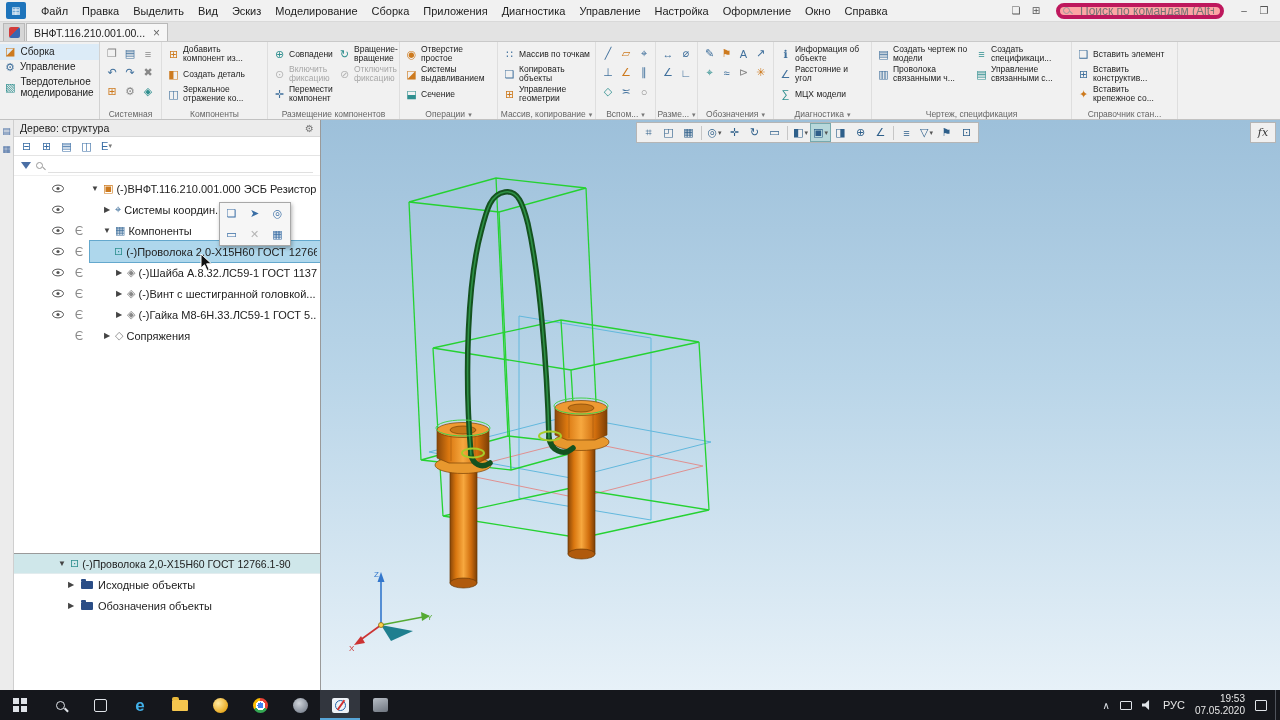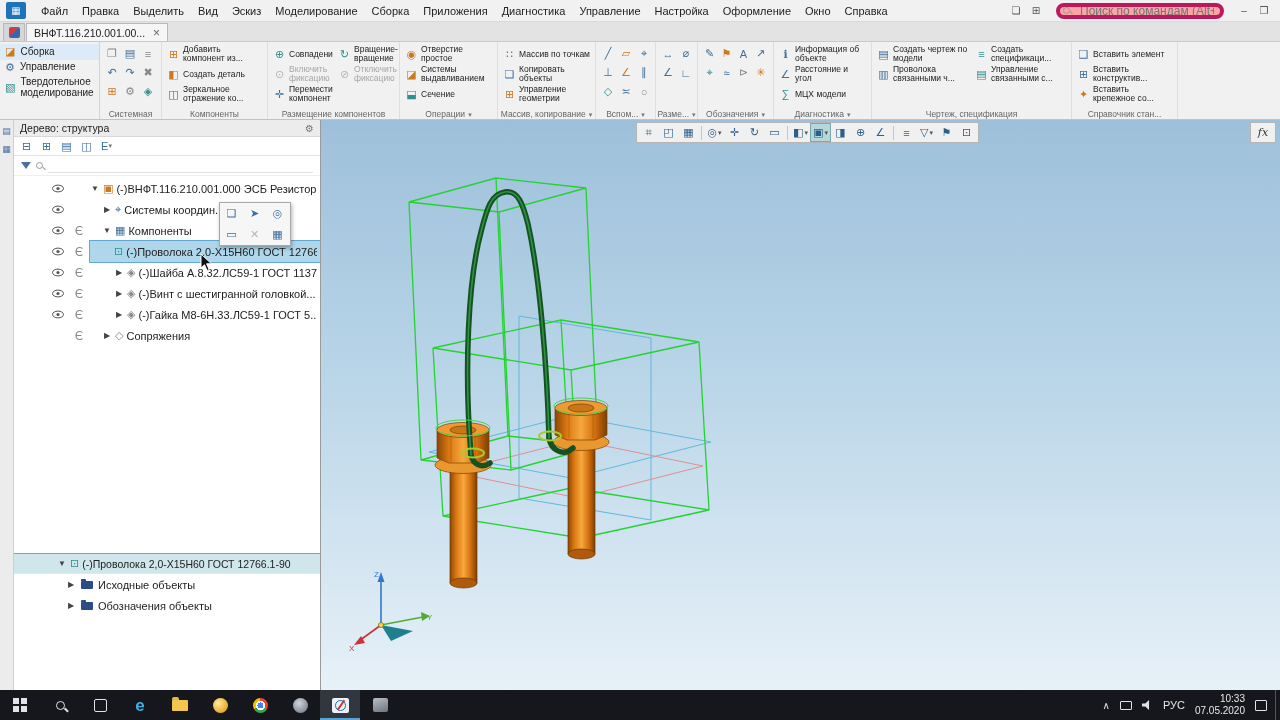--- a/index.html
+++ b/index.html
@@ -759,21 +759,21 @@
       </div>
     <div class="tb-btn">
         <span class="app-gray2"></span>
       </div>
     <div class="tray">
       <span class="tray-ico">∧</span>
       <span class="tb-display"></span>
       <span class="tb-speaker"></span>
       <span class="tray-lang">РУС</span>
       <div class="clock">
-        <span>10:33</span>
+        <span>19:53</span>
         <span>07.05.2020</span>
       </div>
       <span class="tb-notif"></span>
     </div>
     <div class="show-desktop"></div>
   </div>
 
 </div>
 
 </body></html>

